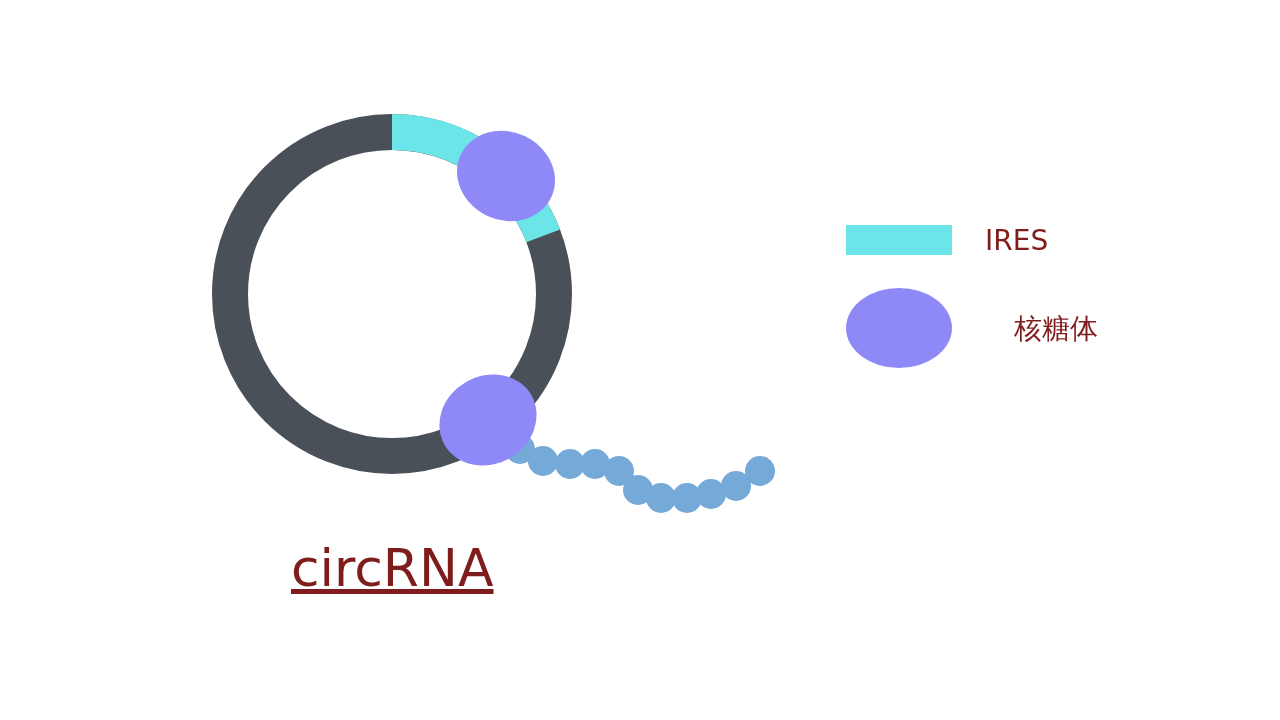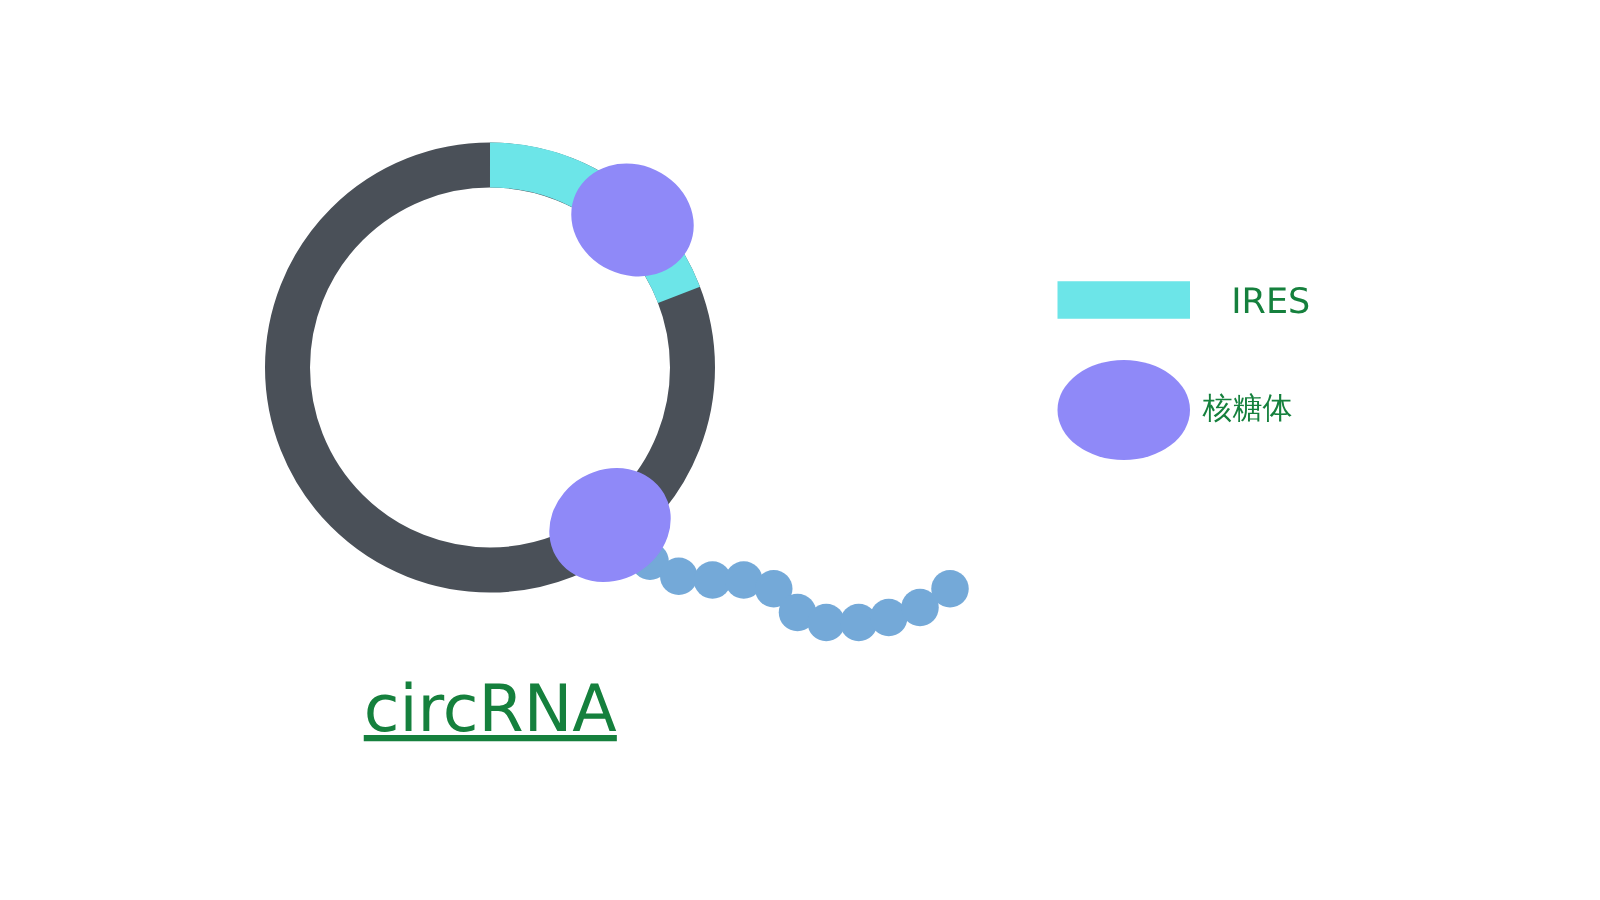--- a/index.html
+++ b/index.html
@@ -1,21 +1,21 @@
 <!DOCTYPE html>
 <html><head>
 <meta charset="utf-8">
 <style>
   html,body{margin:0;padding:0;background:#ffffff;}
   body{width:1280px;height:720px;position:relative;overflow:hidden;font-family:"DejaVu Sans","Liberation Sans",sans-serif;}
   svg{position:absolute;left:0;top:0;}
-  .label{position:absolute;color:#15803d;}
+  .label{position:absolute;color:#7f1d1d;}
   .title{left:291px;top:538px;font-size:52px;letter-spacing:0px;text-decoration:underline;}
   .leg1{left:985px;top:224px;font-size:28px;}
-  .leg2{left:962px;top:310px;font-size:24px;}
+  .leg2{left:1014px;top:310px;font-size:28px;}
 </style>
 </head>
 <body>
 
 <svg width="1280" height="720" viewBox="0 0 1280 720">
 
   <circle cx="392" cy="294" r="162" fill="none" stroke="#4a5058" stroke-width="36"></circle>
 
   <path d="M392 132 A162 162 0 0 1 543.2 235.9" fill="none" stroke="#6ce5e8" stroke-width="36"></path>
 

